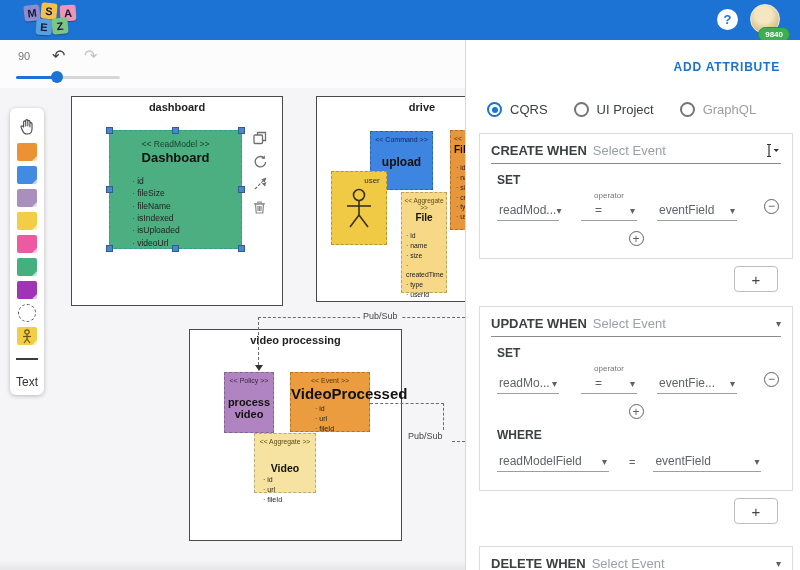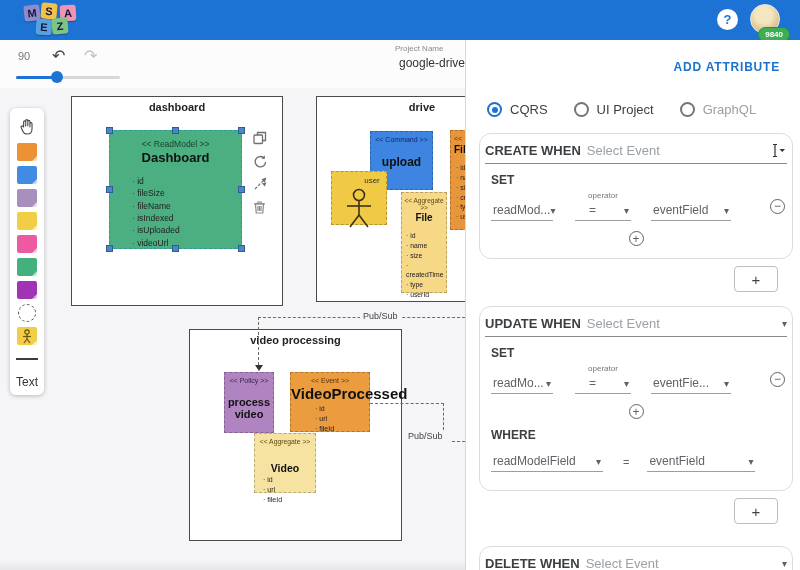--- a/index.html
+++ b/index.html
@@ -73,21 +73,21 @@
   .sticky-readmodel { left:109px; top:42px; width:133px; height:119px; border:1px dashed #2e9c92; }
   .sticky-readmodel .stereo { font-size:8.5px; margin-top:4px; color:#143f2b; }
   .sticky-readmodel .sticky-name { font-size:13px; }
   .sticky-readmodel .attrs { margin-top:10px; padding-left:22px; }
   .sticky-readmodel .attrs li { font-size:8.5px; }
 
   .sticky-command { left:370px; top:43px; width:63px; height:59px; }
   .sticky-command .stereo { color:#15246b; font-size:7px; }
   .sticky-command .sticky-name { margin-top:12px; font-size:12px; font-weight:600; }
 
-  .sticky-actor { left:331px; top:83px; width:56px; height:54px; }
+  .sticky-actor { left:331px; top:83px; width:56px; height:74px; }
   .actor-label { font-size:8px; color:#333; text-align:center; padding-left:26px; }
   .actor-figure { display:block; margin:2px auto 0; }
 
   .sticky-agg-file { left:401px; top:104px; width:46px; height:101px; }
   .sticky-agg-file .stereo { font-size:6.5px; color:#5d4a12; }
   .sticky-agg-file .sticky-name { font-size:10px; }
   .sticky-agg-file .attrs { margin-top:8px; padding-left:4px; }
   .sticky-agg-file .attrs li { font-size:6.8px; }
 
   .sticky-clipped { left:450px; top:42px; width:58px; height:100px; padding-left:3px; }
@@ -132,21 +132,21 @@
   .panel { flex:1; background:#fff; border-left:1px solid #d8d8d8; position:relative; padding:0 7px 0 13px; overflow:hidden; }
   .add-attr { position:absolute; top:20px; right:20px; font-size:12px; font-weight:bold; letter-spacing:.8px; color:#1a73d2; cursor:pointer; }
   .modes { display:flex; align-items:center; gap:26px; margin:62px 0 0 8px; }
   .mode { display:flex; align-items:center; gap:8px; cursor:pointer; }
   .radio { width:15px; height:15px; border-radius:50%; border:2px solid #757575; position:relative; }
   .mode.selected .radio { border-color:#1a73d2; }
   .mode.selected .radio::after { content:""; position:absolute; left:2.5px; top:2.5px; width:6px; height:6px; border-radius:50%; background:#1a73d2; }
   .mode-label { font-size:13px; color:#3c4043; }
   .mode.disabled .mode-label { color:#9e9e9e; }
 
-  .card { border:1px solid #dcdcdc; border-radius:12px; background:#fff; padding:9px 5px 8px; margin-top:16px; }
+  .card { border:1px solid #dcdcdc; border-radius:0; background:#fff; padding:9px 11px 8px; margin-top:16px; }
   .card-title-row { display:flex; align-items:center; border-bottom:1px solid #8a8a8a; padding-bottom:5px; }
   .when-label { font-size:13px; font-weight:bold; color:#3c4043; white-space:nowrap; }
   .event-placeholder { font-size:13px; color:#9aa0a6; margin-left:6px; flex:1; }
   .caret { font-size:10px; color:#616161; }
   .set-label, .where-label { font-size:12px; font-weight:bold; color:#3c4043; margin:9px 0 0 6px; }
   .op-label { font-size:8px; color:#757575; text-align:center; margin-bottom:1px; }
   .select-row { display:flex; align-items:flex-end; margin:4px 0 0 6px; gap:0; }
   .sel { display:flex; align-items:center; justify-content:space-between; border-bottom:1px solid #9e9e9e; padding:2px 2px 3px; font-size:12px; color:#5f6368; cursor:pointer; }
   .sel-read { width:62px; }
   .sel-op { width:56px; padding-left:14px; }
@@ -189,24 +189,20 @@
     <div class="workspace">
 
       <div class="controls">
         <span class="zoom-level">90</span>
         <span class="undo">↶</span>
         <span class="redo">↷</span>
         <div class="slider">
           <div class="track"></div>
           <div class="fill"></div>
           <div class="thumb"></div>
-        </div>
-        <div class="project-field">
-          <div class="pf-label">Project Name</div>
-          <div class="pf-value">google-drive</div>
         </div>
       </div>
 
       <div class="canvas">
 
         <div class="palette">
           <div class="tool-icon">
             <svg width="18" height="18" viewBox="0 0 24 24">
                 <path d="M7.5 11.5V5.2a1.4 1.4 0 0 1 2.8 0v5.3M10.3 10.2V3.6a1.4 1.4 0 0 1 2.8 0v6.6M13.1 10.2V4.6a1.4 1.4 0 0 1 2.8 0v7M15.9 11.8V7.6a1.4 1.4 0 0 1 2.8 0v6.6c0 4.2-2.6 7.2-6.6 7.2-3.4 0-5-1.9-6-4.4l-2-4.6c-.5-1.2.8-2.4 1.9-1.7l1.5 1.3" fill="none" stroke="#4a4a4a" stroke-width="1.5" stroke-linecap="round" stroke-linejoin="round"></path>
               </svg>

